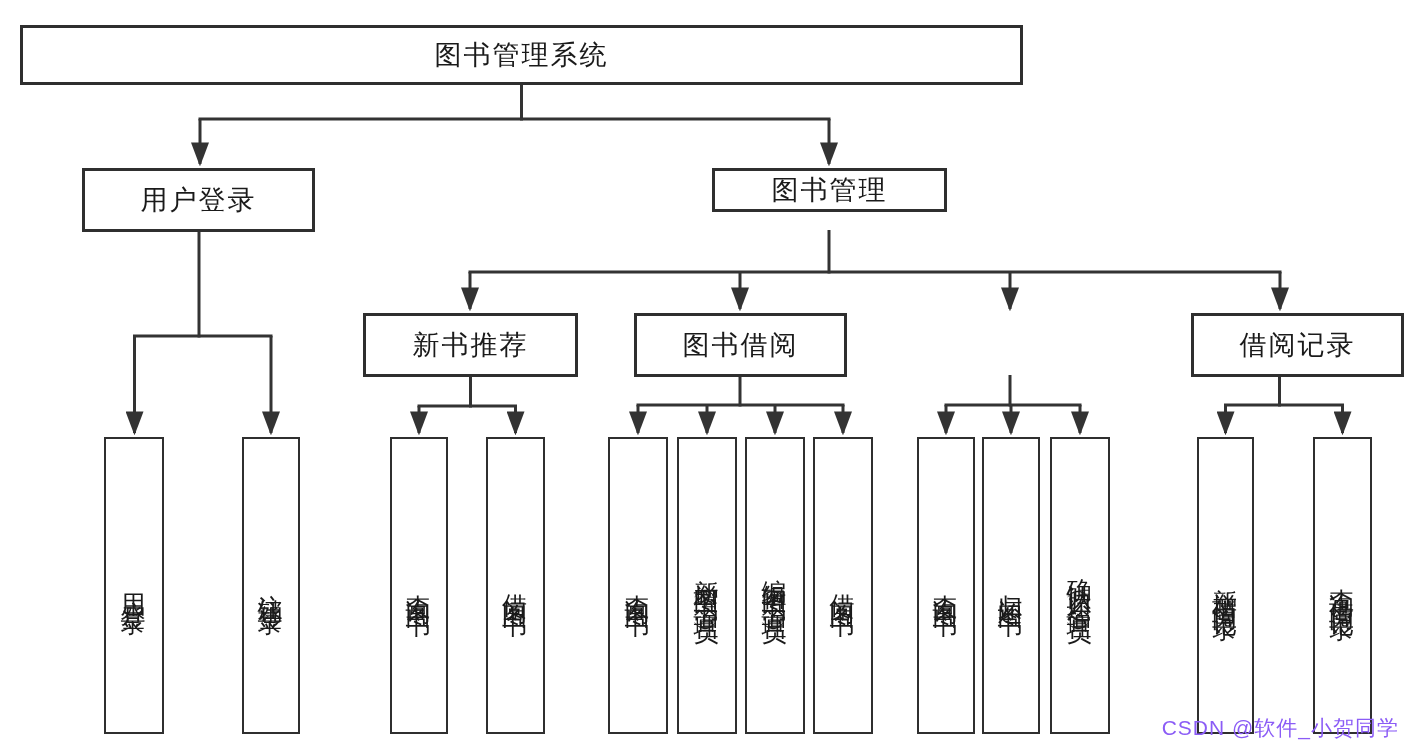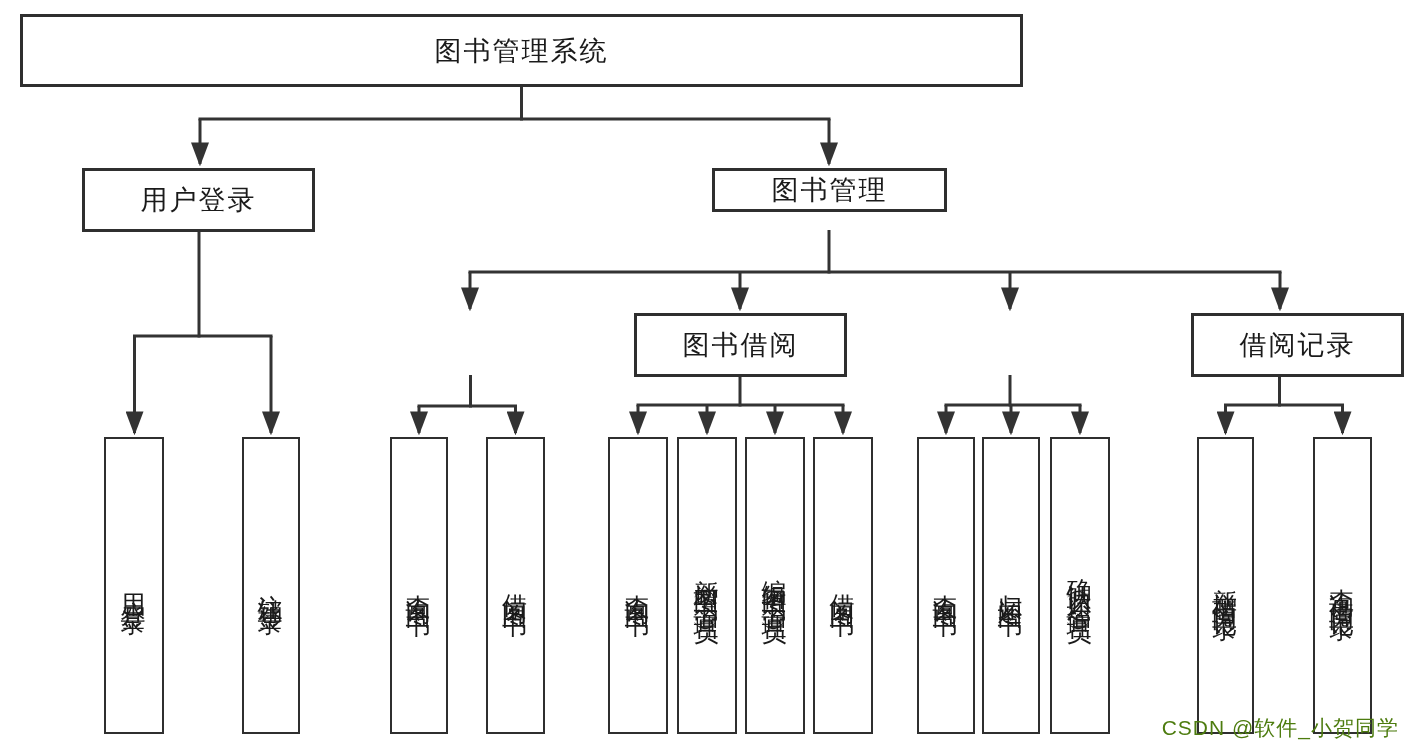--- a/index.html
+++ b/index.html
@@ -28,21 +28,21 @@
     font-size:25px;
     letter-spacing:6px;
     white-space:nowrap;
     color:#1a1a1a;
   }
   .watermark{
     position:absolute;
     top:714px;right:6px;
     font-size:21px;
     letter-spacing:1px;
-    color:#4d7c0f;
+    color:#8b5cf6;
     z-index:3;
     white-space:nowrap;
   }
 </style>
 </head>
 <body>
 
 <div id="canvas">
 
   <svg id="wires" width="1405" height="747" viewBox="0 0 1405 747">
@@ -88,31 +88,34 @@
       <line x1="1011" y1="405" x2="1011" y2="433" marker-end="url(#arw)"></line>
       <line x1="1080" y1="405" x2="1080" y2="433" marker-end="url(#arw)"></line>
 
       <path d="M1279.5,375 V406.5"></path>
       <path d="M1224,405 H1344"></path>
       <line x1="1225.5" y1="405" x2="1225.5" y2="433" marker-end="url(#arw)"></line>
       <line x1="1342.5" y1="405" x2="1342.5" y2="433" marker-end="url(#arw)"></line>
     </g>
   </svg>
 
-  <div class="node h-node" style="left:20px;top:14px;width:1003px;height:73px;">
+  <div class="node h-node" style="left:20px;top:25px;width:1003px;height:60px;">
       <span>图书管理系统</span>
     </div>
 
   <div class="node h-node" style="left:82px;top:168px;width:233px;height:64px;">
       <span>用户登录</span>
     </div>
   <div class="node h-node" style="left:712px;top:168px;width:235px;height:44px;">
       <span>图书管理</span>
     </div>
 
+  <div class="node h-node" style="left:363px;top:313px;width:215px;height:64px;">
+      <span>新书推荐</span>
+    </div>
   <div class="node h-node" style="left:634px;top:313px;width:213px;height:64px;">
       <span>图书借阅</span>
     </div>
   <div class="node h-node" style="left:1191px;top:313px;width:213px;height:64px;font-family:Liberation Mono, monospace;">
       <span>借阅记录</span>
     </div>
 
   <div class="node leaf" style="left:104px;top:437px;width:60px;height:297px;">
       <span class="vtext">用户登录</span>
     </div>

